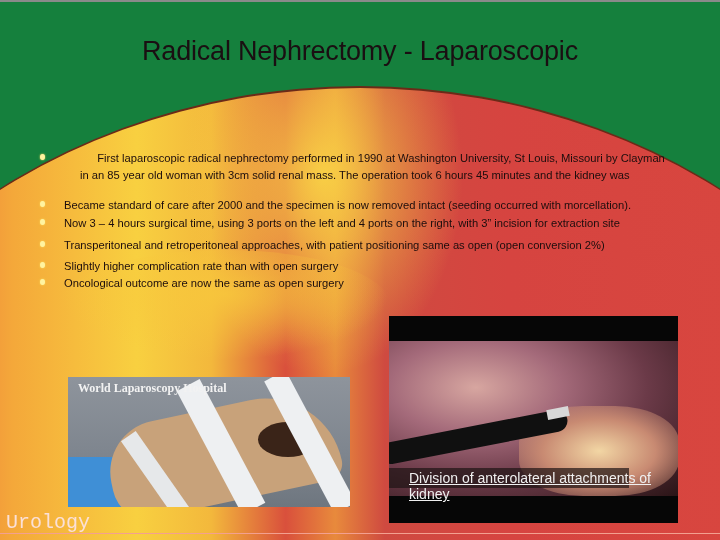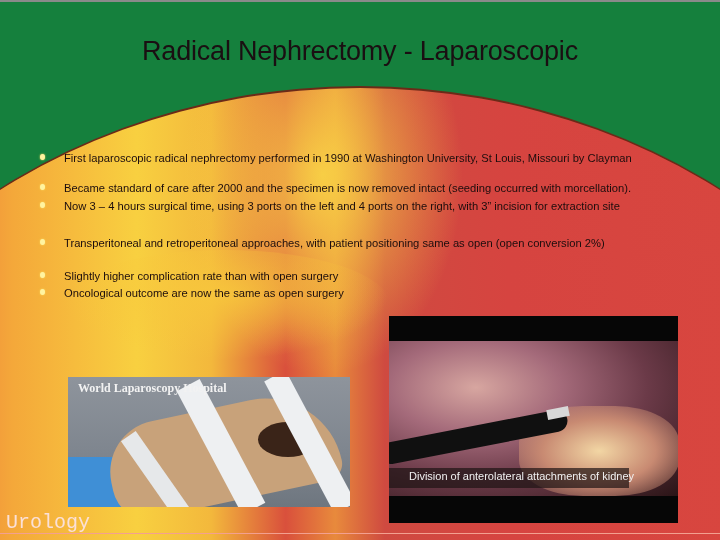--- a/index.html
+++ b/index.html
@@ -14,68 +14,69 @@
       box-shadow:0 -2px 0 #7a2a1a inset;}
   .bg-edge{position:absolute;left:-260px;top:86px;width:1240px;height:1100px;border-radius:50%;border-top:2px solid #6b2a18;}
   .lower{position:absolute;left:0;top:300px;width:720px;height:240px;
       background:linear-gradient(90deg,#ea4040 0%,#ec4a3e 30%,#e65540 55%,#e9503e 75%,#ef6a3a 100%);}
   .lower-glow{position:absolute;left:60px;top:250px;width:330px;height:110px;border-radius:50%;
       background:radial-gradient(ellipse at 50% 40%, rgba(248,200,60,0.85), rgba(248,200,60,0) 70%);}
   .bullets{position:absolute;left:38px;top:150px;width:660px;margin:0;padding:0;list-style:none;}
   .bullet{position:relative;padding-left:26px;font-size:11.2px;line-height:17px;color:#1c0d0d;}
   .bullet .dot{position:absolute;left:2px;top:4px;width:5px;height:6px;border-radius:50%;background:#fff3a0;box-shadow:0 0 2px #ffe060;}
   .bullet .txt{display:block;}
-  .b1 .txt{text-indent:0;}
+  .b1 .txt{text-indent:0;text-align:center;}
   .b1 .cont{display:block;padding-left:16px;}
   .img-left{position:absolute;left:68px;top:377px;width:282px;height:130px;background:linear-gradient(180deg,#8e949c 0%,#7e858e 60%,#6e767f 100%);overflow:hidden;font-weight:bold;}
   .img-left .blue{position:absolute;left:0;top:80px;width:130px;height:60px;background:#3f8fd6;border-radius:0 30px 0 0;}
   .img-left .body{position:absolute;left:40px;top:30px;width:230px;height:95px;background:#c8a27a;border-radius:60px 90px 20px 40px;transform:rotate(-12deg);}
   .img-left .strap1{position:absolute;left:140px;top:0;width:26px;height:140px;background:#eef0f2;transform:rotate(-28deg);}
   .img-left .strap2{position:absolute;left:230px;top:-10px;width:24px;height:150px;background:#eef0f2;transform:rotate(-28deg);}
   .img-left .strap3{position:absolute;left:80px;top:50px;width:18px;height:100px;background:#e6e8ea;transform:rotate(-35deg);}
   .img-left .hair{position:absolute;left:190px;top:45px;width:60px;height:35px;background:#3a2418;border-radius:50%;}
   .img-left .cap{position:absolute;left:10px;top:4px;font-family:"Liberation Serif",serif;font-size:12px;color:#f2f2f2;}
   .img-right{position:absolute;left:389px;top:316px;width:289px;height:207px;background:#060606;overflow:hidden;}
   .img-right .scene{position:absolute;left:0;top:25px;width:289px;height:155px;
       background:radial-gradient(ellipse at 30% 30%,#d7a6a0 0%,#a46a7a 30%,#6b3a48 60%,#2a1416 100%);}
   .img-right .scene2{position:absolute;left:130px;top:90px;width:160px;height:90px;border-radius:40%;
       background:radial-gradient(ellipse at 50% 50%,#f2d6a4 0%,#c88a72 50%,rgba(120,50,60,0) 100%);}
   .img-right .tool{position:absolute;left:-10px;top:110px;width:190px;height:22px;background:#101010;border-radius:12px;transform:rotate(-11deg);}
   .img-right .tool-tip{position:absolute;left:158px;top:92px;width:22px;height:10px;background:#d8d8d8;transform:rotate(-11deg);}
   .img-right .caption{position:absolute;left:0;top:152px;width:240px;height:20px;background:rgba(30,20,20,0.7);}
-  .img-right .captxt{position:absolute;left:20px;top:154px;font-size:11px;color:#f0f0f0;}
+  .img-right .captxt{position:absolute;left:20px;top:154px;font-size:14px;color:#f0f0f0;text-decoration:underline;}
   .footer-line{position:absolute;left:0;top:533px;width:720px;height:1px;background:#f3a090;}
   .footer-logo{position:absolute;left:6px;top:511px;font-family:Liberation Mono, monospace;font-size:20px;color:#fbe0d8;}
 </style>
 </head>
 <body>
 
 <div class="slide">
   <div class="topbar"></div>
   <div class="title">Radical Nephrectomy - Laparoscopic</div>
 
   <div class="lower"></div>
   <div class="bg"></div>
   <div class="bg-edge"></div>
   <div class="lower-glow"></div>
 
   <ul class="bullets">
     <li class="bullet b1" style="margin-bottom:13px;">
       <span class="dot"></span>
       <span class="txt">First laparoscopic radical nephrectomy performed in 1990 at Washington University, St Louis, Missouri by Clayman</span>
+      <span class="cont">in an 85 year old woman with 3cm solid renal mass. The operation took 6 hours 45 minutes and the kidney was</span>
     </li>
     <li class="bullet" style="margin-bottom:1px;">
       <span class="dot"></span>
       <span class="txt">Became standard of care after 2000 and the specimen is now removed intact (seeding occurred with morcellation).</span>
     </li>
-    <li class="bullet" style="margin-bottom:20px;">
+    <li class="bullet" style="margin-bottom:5px;">
       <span class="dot"></span>
       <span class="txt">Now 3 – 4 hours surgical time, using 3 ports on the left and 4 ports on the right, with 3” incision for extraction site</span>
     </li>
-    <li class="bullet" style="margin-bottom:16px;">
+    <li class="bullet" style="margin-bottom:4px;">
       <span class="dot"></span>
       <span class="txt">Transperitoneal and retroperitoneal approaches, with patient positioning same as open (open conversion 2%)</span>
     </li>
     <li class="bullet">
       <span class="dot"></span>
       <span class="txt">Slightly higher complication rate than with open surgery</span>
     </li>
     <li class="bullet" style="margin-bottom:16px;">
       <span class="dot"></span>
       <span class="txt">Oncological outcome are now the same as open surgery</span>

